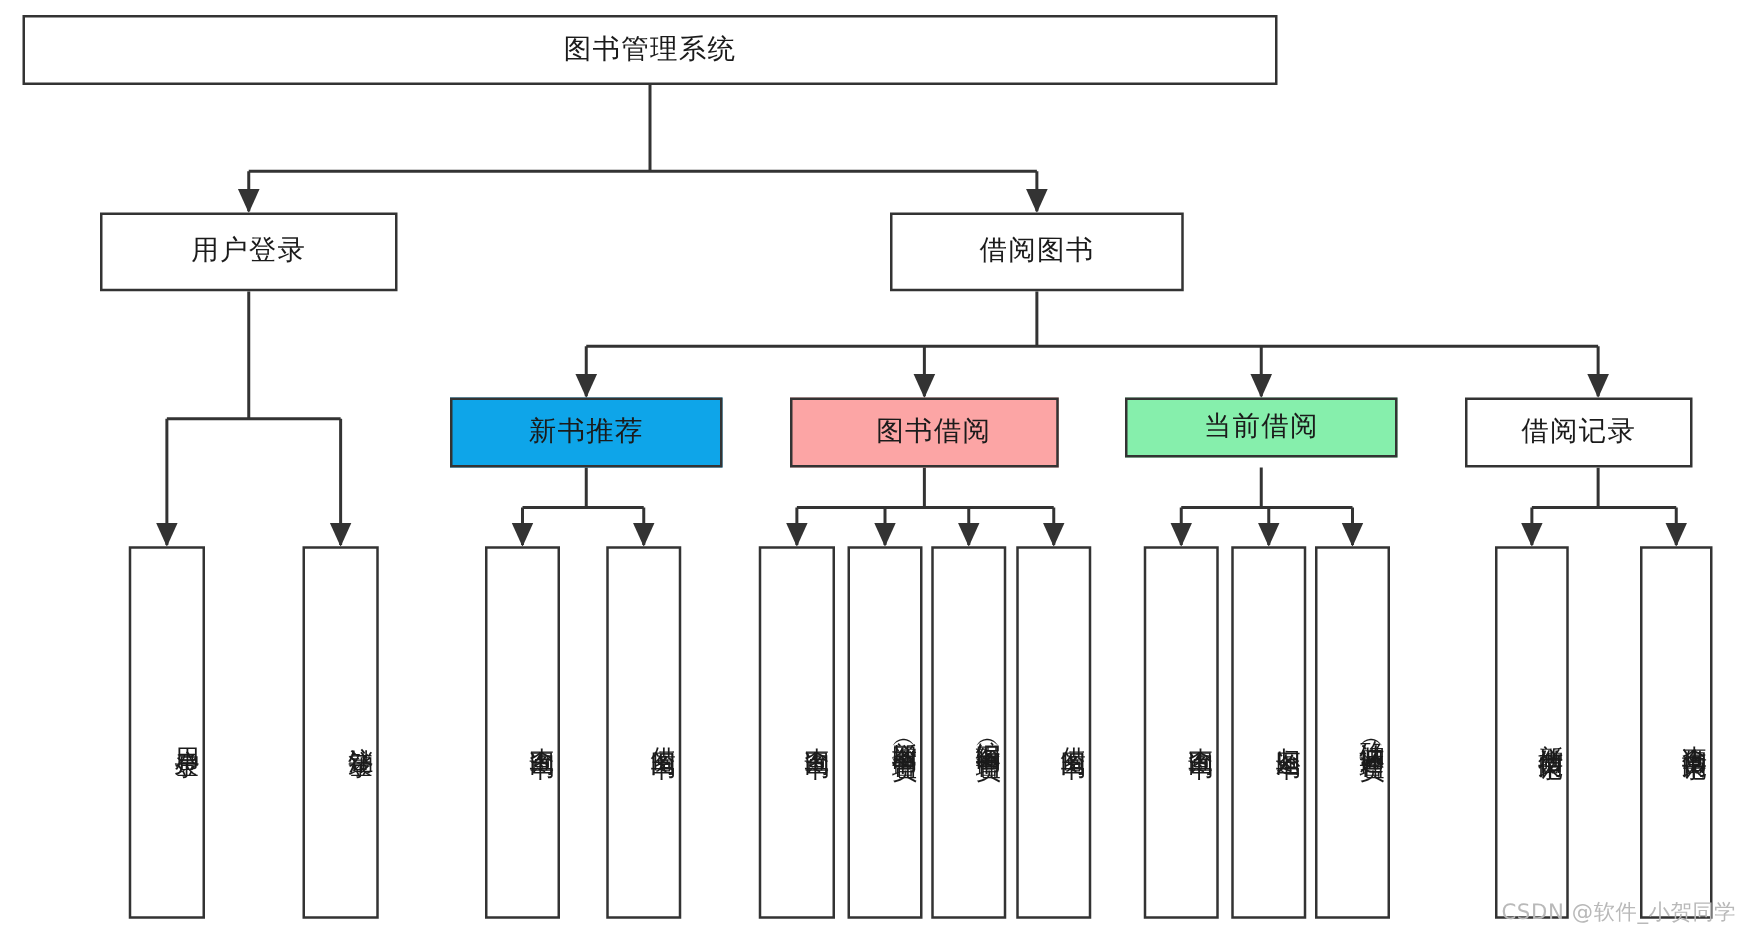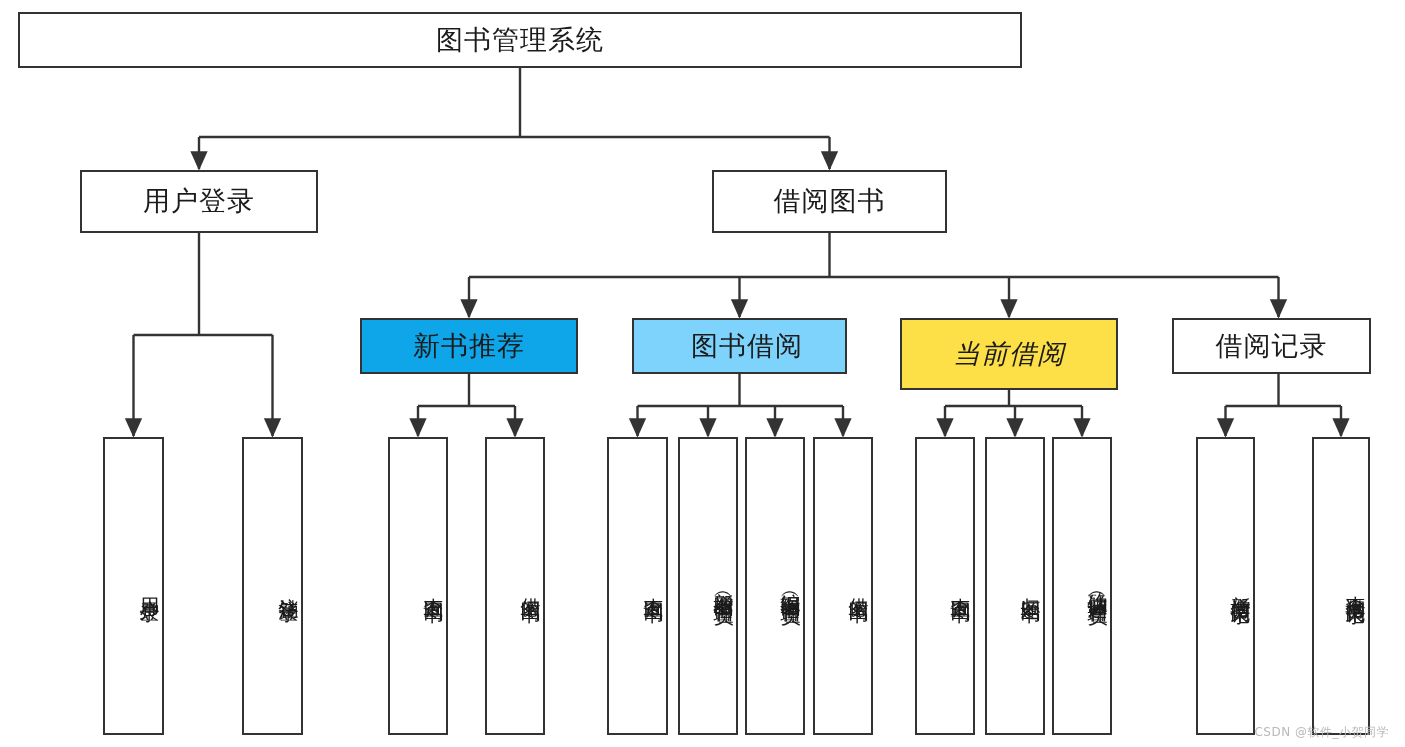--- a/index.html
+++ b/index.html
@@ -31,21 +31,21 @@
     box-sizing: border-box;
     border: 2px solid #333333;
     background: #ffffff;
     display: flex;
     align-items: center;
     justify-content: center;
     color: #1b1b1b;
     line-height: 1.28;
   }
   .node.horiz {
-    font-size: 27px;
+    font-size: 22px;
     letter-spacing: 1px;
     text-align: left;
   }
   .node.vert {
     font-size: 20px;
     writing-mode: vertical-rl;
     text-orientation: upright;
     letter-spacing: 2px;
     padding: 4px 0;
     align-items: flex-start;
@@ -56,21 +56,21 @@
     display: block;
   }
   .node.vert .node-label {
     writing-mode: vertical-rl;
     text-orientation: upright;
   }
   #watermark {
     position: absolute;
     right: 16px;
     bottom: 6px;
-    font-size: 12px;
+    font-size: 17px;
     color: #b9b9b9;
     letter-spacing: 0.5px;
     white-space: nowrap;
     user-select: none;
   }
 </style>
 </head>
 <body>
 
 <div id="diagram-root">
@@ -123,27 +123,27 @@
       </div>
       <div class="node horiz" style="left: 80px; top: 170px; width: 238px; height: 63px; border-color: rgb(51, 51, 51); background: rgb(255, 255, 255); color: rgb(27, 27, 27);">
         <span class="node-label">用户登录</span>
       </div>
       <div class="node horiz" style="left: 712px; top: 170px; width: 235px; height: 63px; border-color: rgb(51, 51, 51); background: rgb(255, 255, 255); color: rgb(27, 27, 27);">
         <span class="node-label">借阅图书</span>
       </div>
       <div class="node horiz" style="left: 360px; top: 318px; width: 218px; height: 56px; border-color: rgb(51, 51, 51); background: #0ea5e9; color: rgb(27, 27, 27);">
         <span class="node-label">新书推荐</span>
       </div>
-      <div class="node horiz" style="left: 632px; top: 318px; width: 215px; height: 56px; border-color: rgb(51, 51, 51); background: #7dd3fc; color: rgb(27, 27, 27); padding-left: 15px;">
+      <div class="node horiz" style="left: 632px; top: 318px; width: 215px; height: 56px; border-color: rgb(51, 51, 51); background: #fca5a5; color: rgb(27, 27, 27); padding-left: 15px;">
         <span class="node-label">图书借阅</span>
       </div>
-      <div class="node horiz" style="left: 900px; top: 318px; width: 218px; height: 72px; border-color: rgb(51, 51, 51); background: #fde047; color: rgb(27, 27, 27); font-style: italic;">
+      <div class="node horiz" style="left: 900px; top: 318px; width: 218px; height: 48px; border-color: rgb(51, 51, 51); background: #86efac; color: rgb(27, 27, 27);">
         <span class="node-label">当前借阅</span>
       </div>
-      <div class="node horiz" style="left: 1172px; top: 318px; width: 199px; height: 56px; border-color: rgb(51, 51, 51); background: rgb(255, 255, 255); color: rgb(27, 27, 27);">
+      <div class="node horiz" style="left: 1172px; top: 318px; width: 182px; height: 56px; border-color: rgb(51, 51, 51); background: rgb(255, 255, 255); color: rgb(27, 27, 27);">
         <span class="node-label">借阅记录</span>
       </div>
       <div class="node vert" style="left: 103px; top: 437px; width: 61px; height: 298px; border-color: rgb(51, 51, 51); background: rgb(255, 255, 255); color: rgb(27, 27, 27);">
         <span class="node-label">用户登录</span>
       </div>
       <div class="node vert" style="left: 242px; top: 437px; width: 61px; height: 298px; border-color: rgb(51, 51, 51); background: rgb(255, 255, 255); color: rgb(27, 27, 27);">
         <span class="node-label">注销登录</span>
       </div>
       <div class="node vert" style="left: 388px; top: 437px; width: 60px; height: 298px; border-color: rgb(51, 51, 51); background: rgb(255, 255, 255); color: rgb(27, 27, 27);">
         <span class="node-label">查询图书</span>

